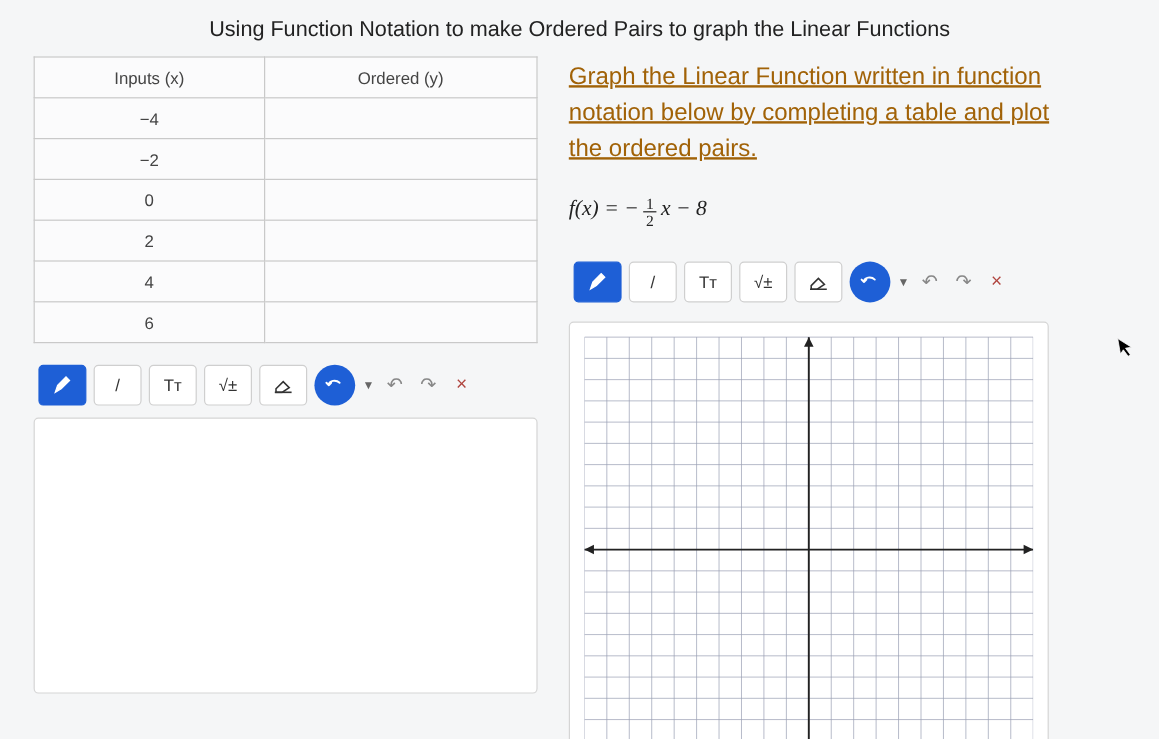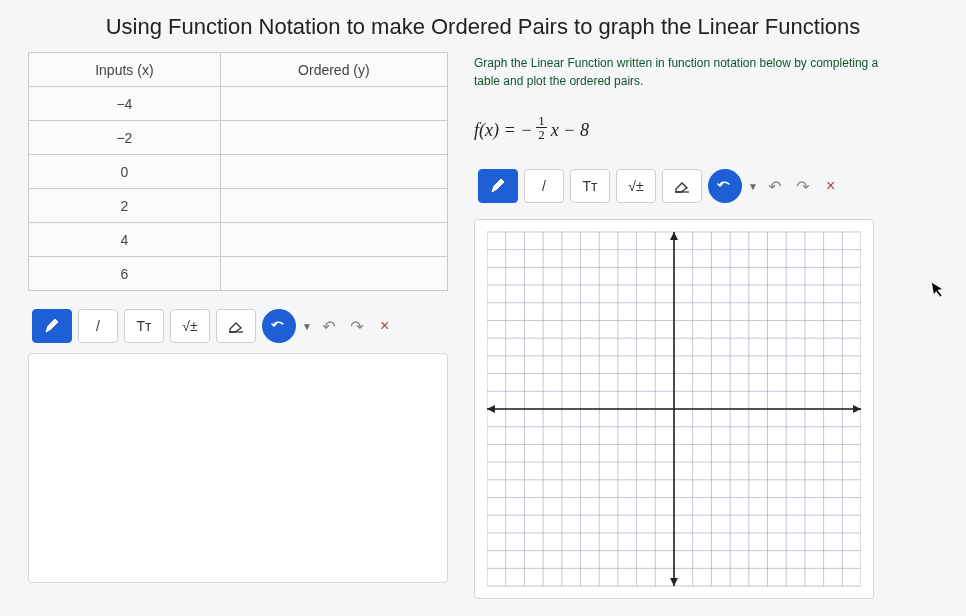--- a/index.html
+++ b/index.html
@@ -6,21 +6,21 @@
     body {
       font-family: Arial, sans-serif;
       background: #f5f6f7;
       width: 966px;
       height: 616px;
       overflow: hidden;
       position: relative;
     }
     .page-title {
       text-align: center;
-      font-size: 22px;
+      font-size: 18px;
       padding: 14px 0 12px 0;
       color: #222;
       font-weight: 400;
     }
     .content {
       display: flex;
       gap: 6px;
       padding: 0 28px;
     }
     .left-col {
@@ -92,32 +92,33 @@
     .whiteboard {
       margin-top: 6px;
       width: 420px;
       height: 230px;
       background: #fff;
       border: 1px solid #d5d5d5;
       border-radius: 4px;
     }
     
     .instruction {
-      font-size: 12px;
-      color: #14532d;
+      font-size: 20px;
+      color: #a16207;
       line-height: 1.5;
       padding: 2px 0 10px 0;
+      text-decoration: underline;
     }
     .equation {
       font-family: "Times New Roman", serif;
       font-style: italic;
       font-size: 18px;
       color: #222;
       padding: 14px 0 10px 0;
-      display:flex;align-items:flex-end;gap:2px;
+      display:flex;align-items:flex-start;gap:2px;
     }
     .frac {
       display:inline-flex;flex-direction:column;align-items:center;
       font-size:13px;line-height:1;vertical-align:middle;
       margin:0 2px;font-style:normal;
     }
     .frac .num{border-bottom:1px solid #222;padding:0 2px;}
     .frac .den{padding:0 2px;}
     .graph-area {
       margin-top:12px;

